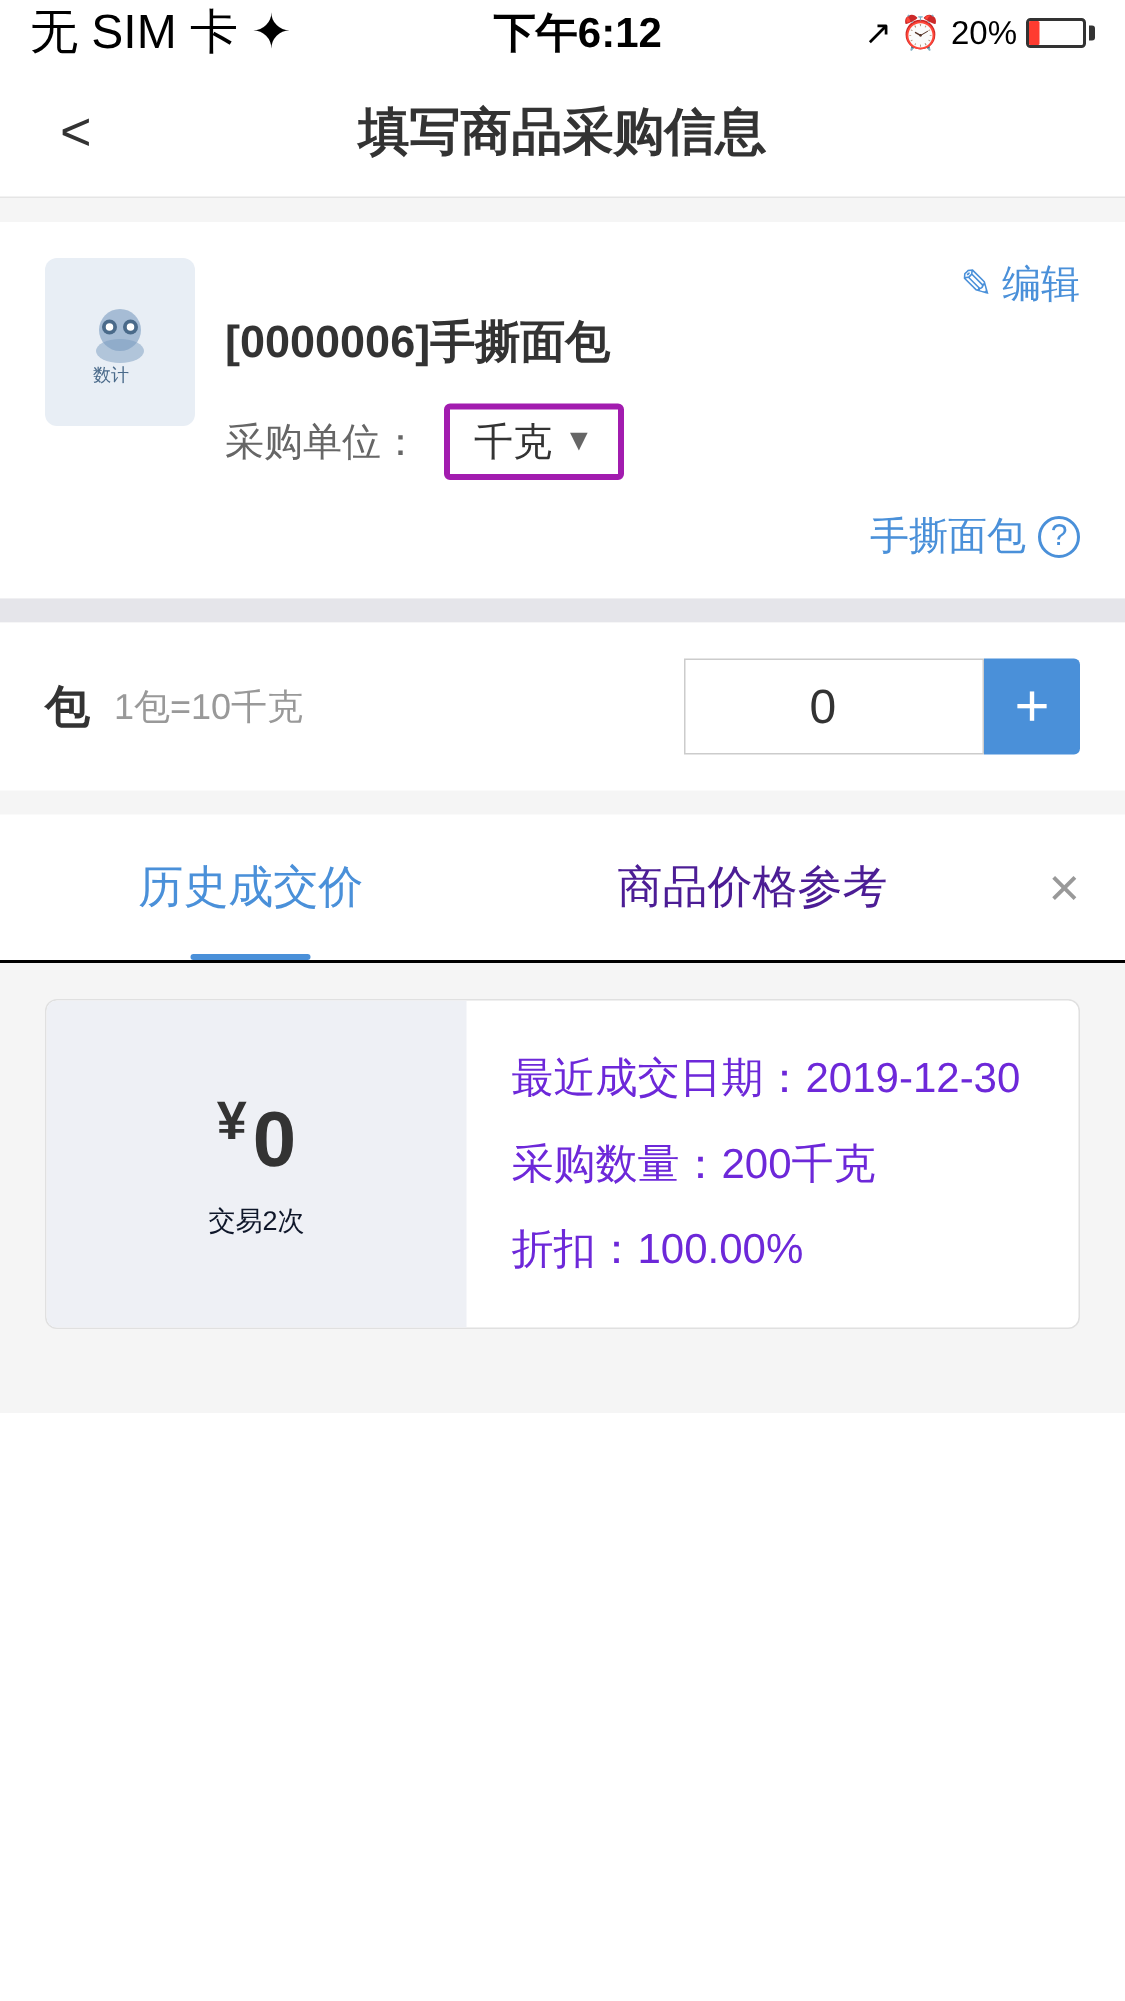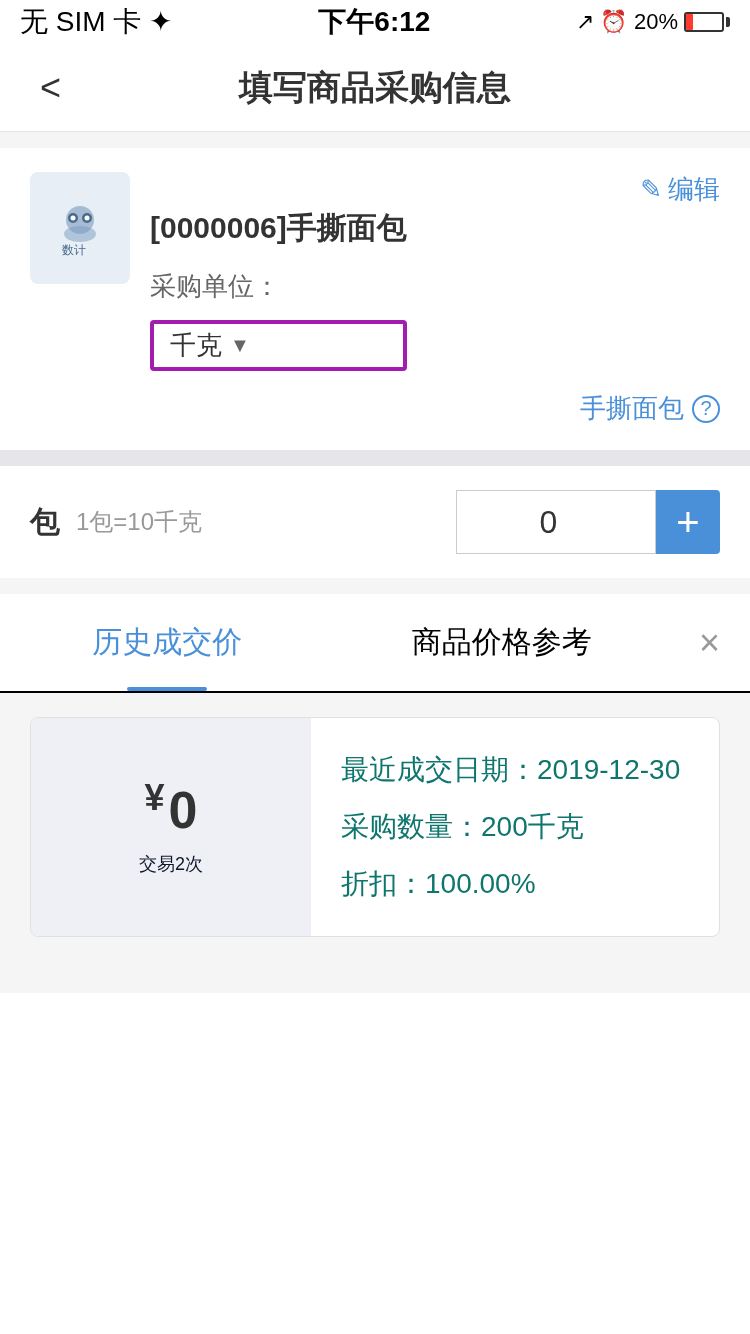--- a/index.html
+++ b/index.html
@@ -17,21 +17,21 @@
     .status-bar {
       height: 44px;
       background: #fff;
       display: flex;
       align-items: center;
       justify-content: space-between;
       padding: 0 20px;
       font-size: 24px;
       color: #000;
     }
-    .status-left { display: flex; align-items: center; gap: 8px; font-size: 28px; text-align: center; }
+    .status-left { display: flex; align-items: center; gap: 8px; font-size: 32px; text-align: center; }
     .status-center { font-size: 28px; font-weight: 700; }
     .status-right { display: flex; align-items: center; gap: 6px; font-size: 22px; }
     .battery-icon {
       display: inline-flex; align-items: center; gap: 2px;
     }
     .battery-body {
       width: 40px; height: 20px; border: 2px solid #333; border-radius: 3px;
       position: relative; display: flex; align-items: center;
     }
     .battery-fill {
@@ -98,24 +98,24 @@
     }
     .product-info { flex: 1; margin-top: 36px; }
     .product-name {
       font-size: 30px;
       font-weight: 600;
       color: #333;
       margin-bottom: 20px;
     }
     .product-unit {
       display: flex;
+      align-items: center;
       gap: 16px;
       font-size: 26px;
       color: #666;
-      flex-direction: column;
     }
     .unit-label { color: #666; }
     .unit-select {
       border: 4px solid #a21caf;
       border-radius: 4px;
       padding: 4px 16px;
       font-size: 26px;
       color: #333;
       background: #fff;
       display: flex;
@@ -223,21 +223,21 @@
       margin-top: 16px;
       border-bottom: 2px solid #000000;
       display: flex;
       align-items: center;
     }
     .tab-item {
       flex: 1;
       text-align: center;
       padding: 28px 0;
       font-size: 30px;
-      color: #000000;
+      color: #4c1d95;
       cursor: pointer;
       position: relative;
     }
     .tab-item.active {
       color: #4a90d9;
       font-weight: 500;
     }
     .tab-item.active::after {
       content: '';
       position: absolute;
@@ -297,21 +297,21 @@
     .history-right {
       flex: 1;
       padding: 32px 30px;
       display: flex;
       flex-direction: column;
       gap: 18px;
       justify-content: center;
     }
     .history-detail-item {
       font-size: 28px;
-      color: #0f766e;
+      color: #6d28d9;
       line-height: 1.4;
     }
 
     
     .bottom-area {
       background: #fff;
       flex: 1;
       min-height: 600px;
     }
   </style>

